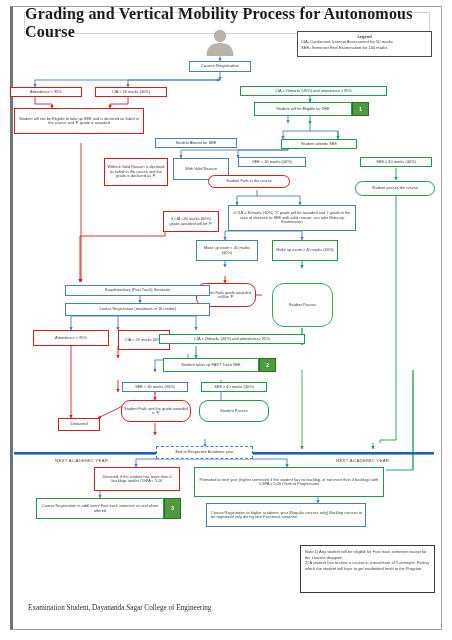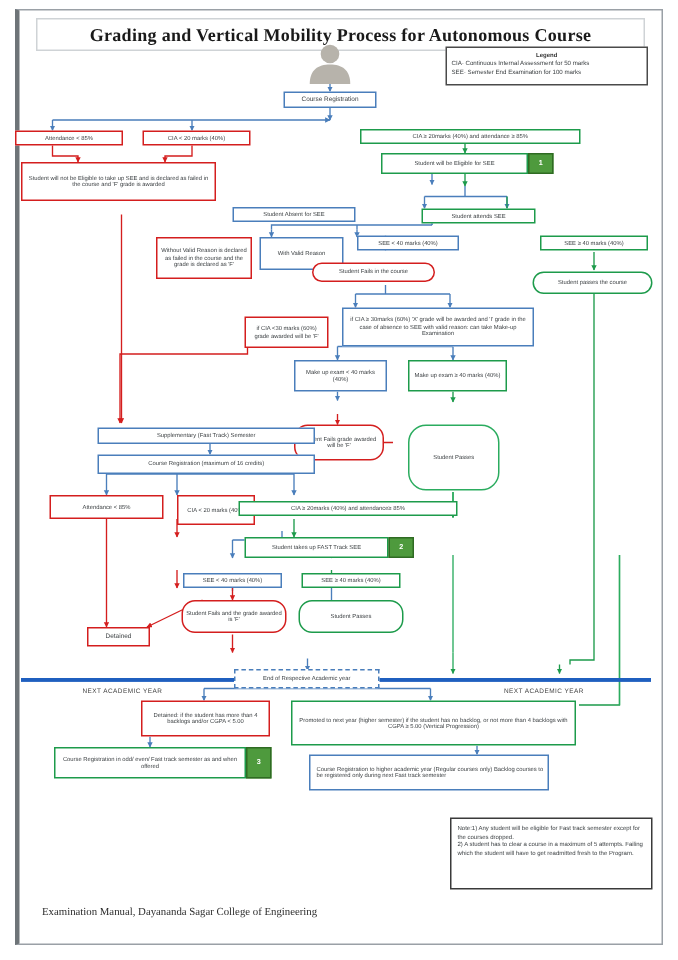--- a/index.html
+++ b/index.html
@@ -20,21 +20,21 @@
   .dashed{border:1.3px dashed #4a7ebb;color:#3c4043;}
   .badge{position:absolute;box-sizing:border-box;display:flex;align-items:center;justify-content:center;
          background:#4e9a3d;border:1px solid #2f6b23;color:#fff;font-weight:bold;}
 
   .t5{font-size:3.9px;}
   .t55{font-size:4.3px;}
   .t6{font-size:4.8px;}
 
   #title{position:absolute;left:24px;top:12px;width:404px;height:20px;border:1px solid #cfd3d6;
          display:flex;align-items:center;justify-content:center;background:#fff;}
-  #title span{font-family:"Liberation Serif",serif;font-weight:bold;font-size:12px;color:#1a1a1a;letter-spacing:.2px;}
+  #title span{font-family:"Liberation Serif",serif;font-weight:bold;font-size:16px;color:#1a1a1a;letter-spacing:.2px;}
 
   #legend{position:absolute;left:297px;top:31px;width:135px;height:26px;border:1px solid #4a4a4a;background:#fff;
           padding:2px 3px;box-sizing:border-box;}
   #legend .lg-title{text-align:center;font-size:4px;font-weight:bold;color:#333;}
   #legend .lg-line{font-size:4.1px;color:#3c4043;line-height:1.35;}
 
   #avatar{position:absolute;left:200px;top:28px;width:40px;height:28px;}
 
   #footer{position:absolute;left:28px;top:604px;font-family:"Liberation Serif",serif;font-size:7.2px;color:#2d2d2d;}
 
@@ -337,15 +337,15 @@
 
   <div class="node blue t5" style="left:206px;top:503px;width:160px;height:24px;justify-content:flex-start;text-align:left;padding-left:4px;">
     <span>Course Registration to higher academic year (Regular courses only) Backlog courses to be registered only during next Fast track semester</span>
   </div>
 
   <div id="notes">
     <div>Note:1) Any student will be eligible for Fast track semester except for the courses dropped.</div>
     <div>2) A student has to clear a course in a maximum of 5 attempts.  Failing which the student will have to get readmitted fresh to the Program.</div>
   </div>
 
-  <div id="footer">Examination Manual, Dayananda Sagar College of Engineering</div>
+  <div id="footer">Examination Student, Dayananda Sagar College of Engineering</div>
 
 </div>
 
 </body></html>

